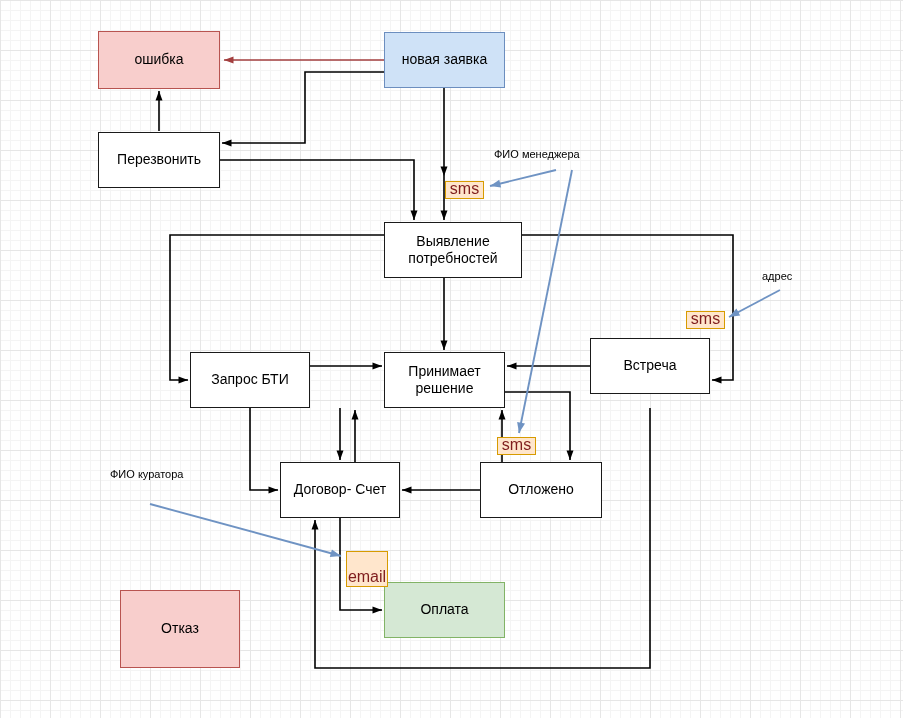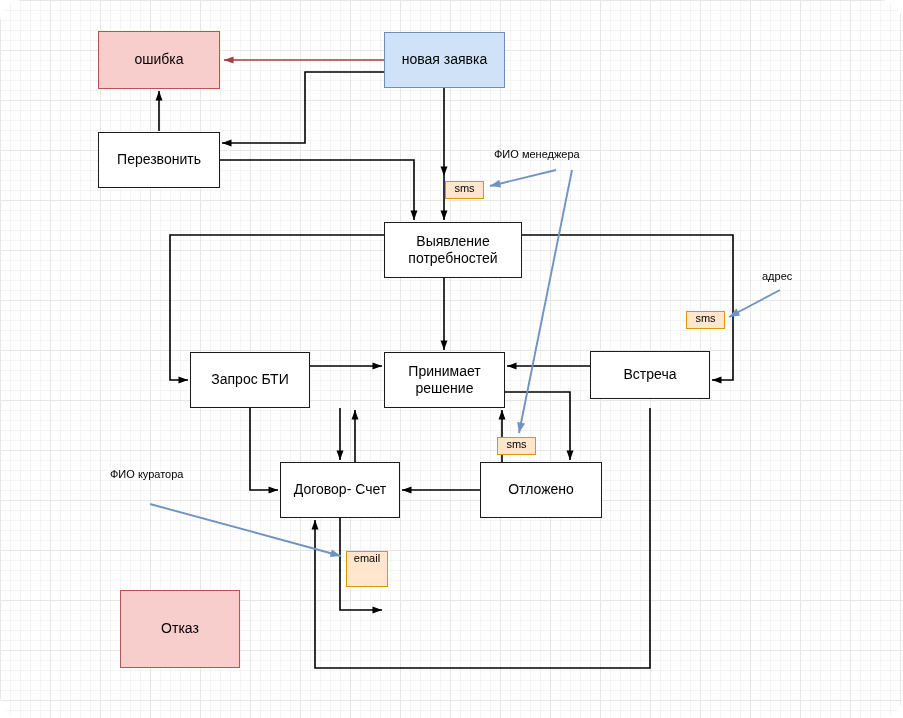--- a/index.html
+++ b/index.html
@@ -6,34 +6,33 @@
   #canvas{
     position:relative;width:903px;height:718px;overflow:hidden;
     background-color:#ffffff;
     background-image:
       linear-gradient(to right, #e6e6e6 1px, transparent 1px),
       linear-gradient(to bottom, #e6e6e6 1px, transparent 1px),
       linear-gradient(to right, #f4f4f4 1px, transparent 1px),
       linear-gradient(to bottom, #f4f4f4 1px, transparent 1px);
     background-size:50px 50px,50px 50px,10px 10px,10px 10px;
     font-family:"Liberation Sans", sans-serif;
-    border-radius:23px;
   }
   svg.edges{position:absolute;left:0;top:0;}
   .node{
     position:absolute;display:flex;align-items:center;justify-content:center;
     text-align:center;font-size:14px;color:#000;box-sizing:border-box;
     background:#ffffff;border:1px solid #1a1a1a;line-height:1.25;
   }
   .node.danger{background:#f8cecc;border-color:#b85450;}
   .node.info{background:#cfe2f7;border-color:#6c8ebf;}
   .node.success{background:#d5e8d4;border-color:#82b366;}
   .tag{
-    position:absolute;display:flex;align-items:flex-start;justify-content:center;
-    font-size:11px;color:#000000;box-sizing:border-box;
+    position:absolute;display:flex;align-items:flex-end;justify-content:center;
+    font-size:16px;color:#7f1d1d;box-sizing:border-box;
     background:#ffe6cc;border:1px solid #d79b00;
   }
   .note{
     position:absolute;font-size:11px;color:#000;line-height:1.2;
   }
 </style>
 </head>
 <body>
 
 <div id="canvas">
@@ -95,32 +94,35 @@
   </div>
 
   <div class="node" style="left:190px;top:352px;width:120px;height:56px">
     <span>Запрос БТИ</span>
   </div>
 
   <div class="node" style="left:384px;top:352px;width:121px;height:56px">
     <span>Принимает решение</span>
   </div>
 
-  <div class="node" style="left:590px;top:351px;width:120px;height:48px">
+  <div class="node" style="left:590px;top:338px;width:120px;height:56px">
     <span>Встреча</span>
   </div>
 
   <div class="node" style="left:280px;top:462px;width:120px;height:56px">
     <span>Договор- Счет</span>
   </div>
 
   <div class="node" style="left:480px;top:462px;width:122px;height:56px">
     <span>Отложено</span>
   </div>
 
+  <div class="node success" style="left:384px;top:582px;width:121px;height:56px">
+    <span>Оплата</span>
+  </div>
 
   <div class="node danger" style="left:120px;top:590px;width:120px;height:78px">
     <span>Отказ</span>
   </div>
 
   <div class="tag" style="left:445px;top:181px;width:39px;height:18px">
     <span>sms</span>
   </div>
 
   <div class="tag" style="left:686px;top:311px;width:39px;height:18px">

